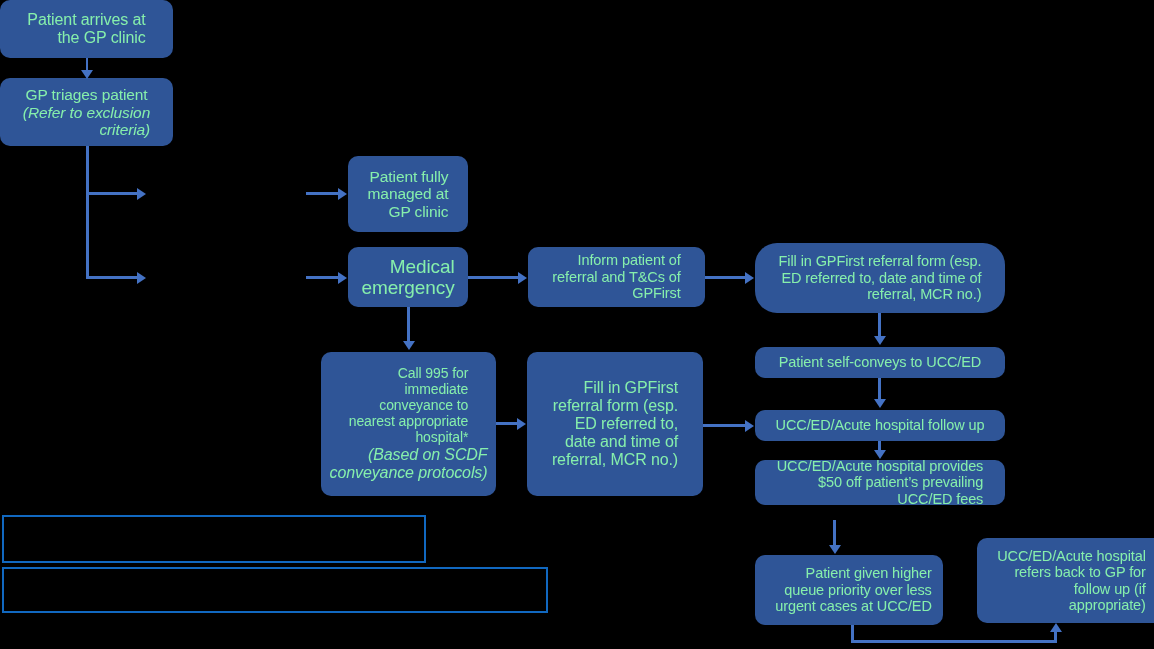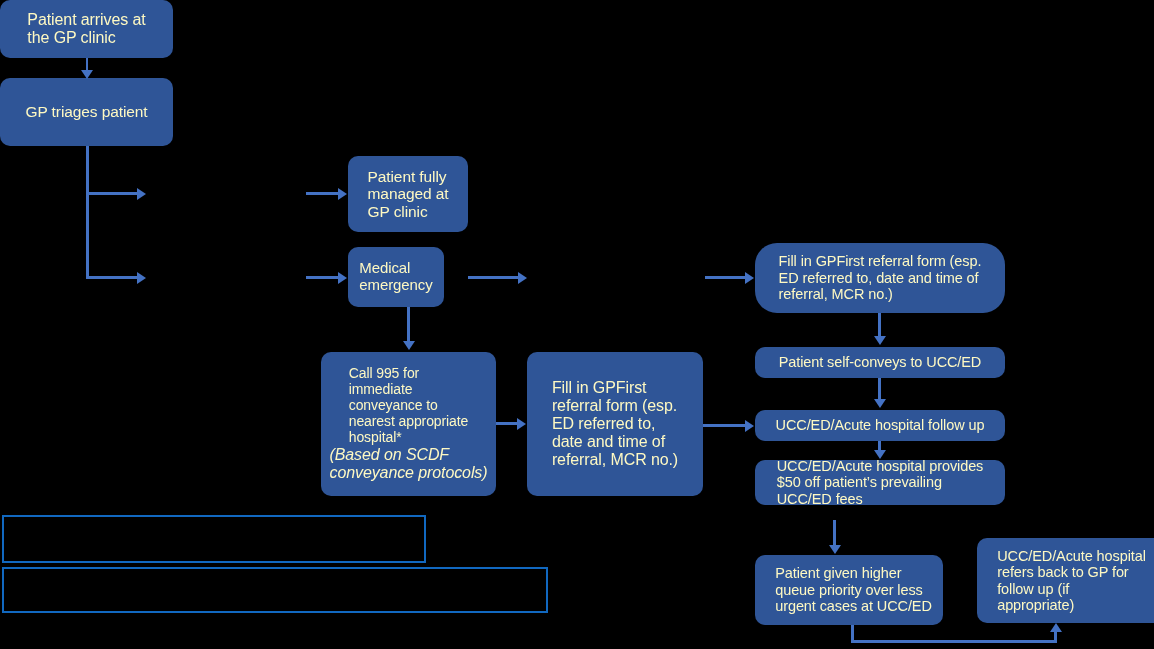--- a/index.html
+++ b/index.html
@@ -11,27 +11,27 @@
     position: relative;
     width: 1154px;
     height: 649px;
     background: #000000;
     overflow: hidden;
     font-family: "Liberation Sans", sans-serif;
   }
   .node {
     position: absolute;
     background: #2F5597;
-    color: #fef9c3;
+    color: #86efac;
     border-radius: 10px;
     display: flex;
     flex-direction: column;
     align-items: center;
     justify-content: center;
-    text-align: left;
+    text-align: right;
     box-sizing: border-box;
     padding: 2px 6px;
     line-height: 1.13;
     letter-spacing: -0.1px;
   }
   .node .main {
     display: block;
     white-space: pre-line;
   }
   .node .sub {
@@ -76,33 +76,40 @@
 
 <div id="canvas">
 
   <div class="node" style="left:0px; top:0px; width:173px; height:58px; font-size:16px;">
     <span class="main">Patient arrives at
 the GP clinic</span>
   </div>
 
   <div class="node" style="left:0px; top:78px; width:173px; height:68px; font-size:15.5px;">
     <span class="main">GP triages patient</span>
+    <span class="sub">(Refer to exclusion
+criteria)</span>
   </div>
 
   <div class="node" style="left:348px; top:156px; width:120px; height:76px; font-size:15.5px;">
     <span class="main">Patient fully
 managed at
 GP clinic</span>
   </div>
 
-  <div class="node" style="left:348px; top:247px; width:96px; height:60px; font-size:15px;">
+  <div class="node" style="left:348px; top:247px; width:120px; height:60px; font-size:19px;">
     <span class="main">Medical
 emergency</span>
   </div>
 
+  <div class="node" style="left:528px; top:247px; width:177px; height:60px; font-size:14.5px;">
+    <span class="main">Inform patient of
+referral and T&amp;Cs of
+GPFirst</span>
+  </div>
 
   <div class="node" style="left:755px; top:243px; width:250px; height:70px; font-size:14.5px;border-radius:22px;">
     <span class="main">Fill in GPFirst referral form (esp.
 ED referred to, date and time of
 referral, MCR no.)</span>
   </div>
 
   <div class="node" style="left:321px; top:352px; width:175px; height:144px; font-size:14px;">
     <span class="main">Call 995 for
 immediate

